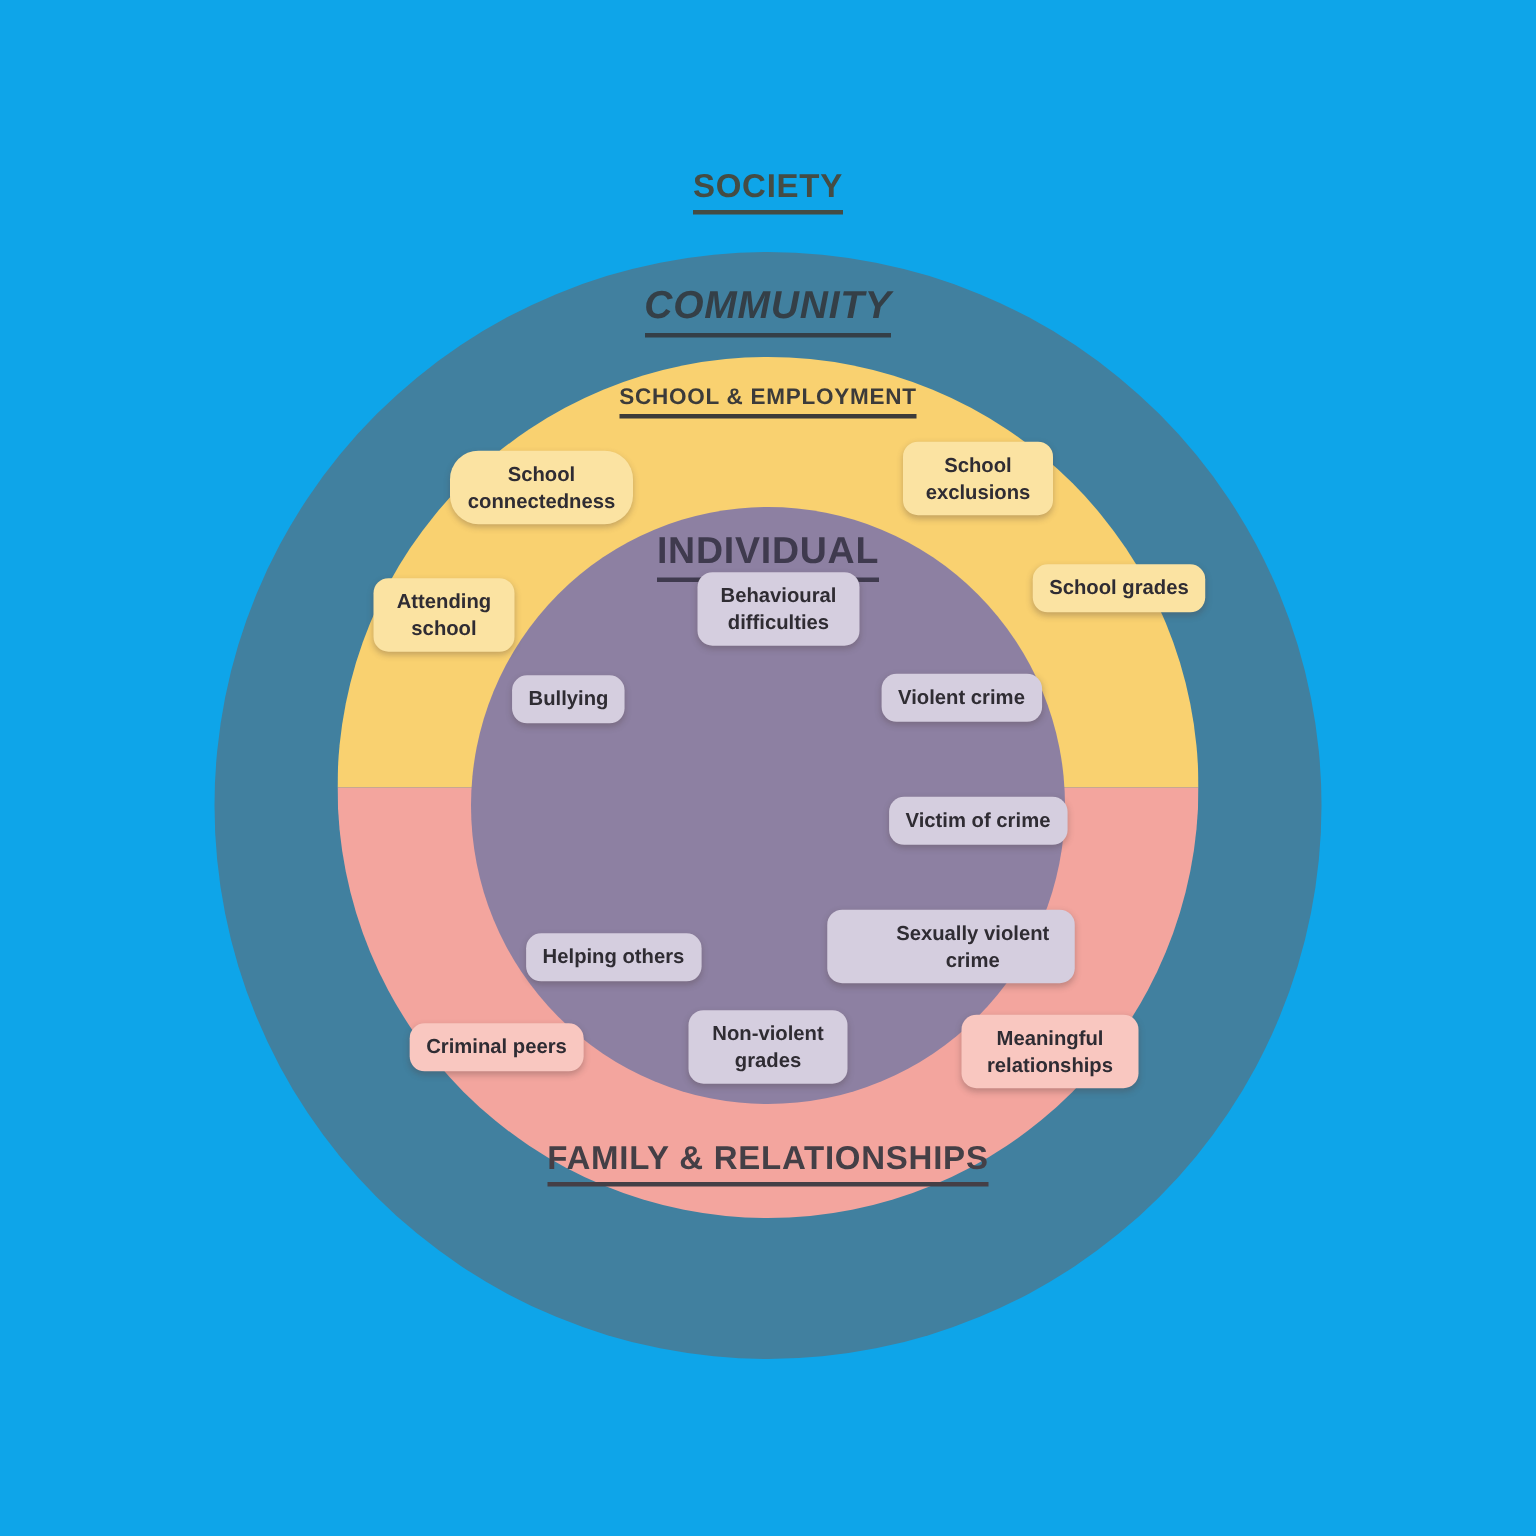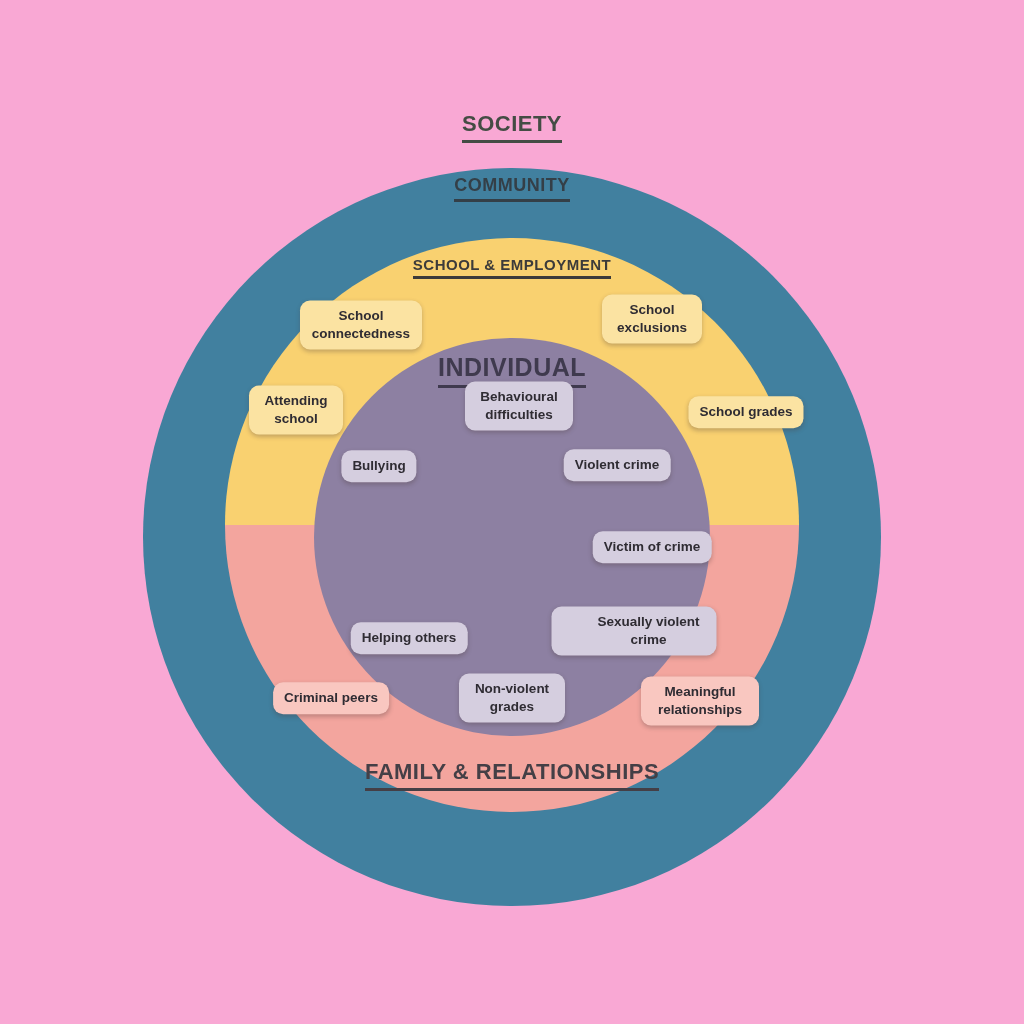--- a/index.html
+++ b/index.html
@@ -1,59 +1,59 @@
 <!DOCTYPE html>
 <html><head>
 <meta charset="utf-8">
 <style>
   html,body{margin:0;padding:0;}
   body{background:#d8e6c2;}
   .canvas{
     position:relative;width:1024px;height:1024px;overflow:hidden;
-    background:#f9a8d4;
+    background:#0ea5e9;
     font-family:"Liberation Sans",sans-serif;
   }
   .circle{position:absolute;border-radius:50%;}
   .ring-community{left:143px;top:168px;width:738px;height:738px;background:#41809f;}
   .ring-middle{left:225px;top:238px;width:574px;height:574px;overflow:hidden;}
   .half{position:absolute;left:0;width:100%;height:50%;}
   .half-school{top:0;background:#f9d170;}
   .half-family{bottom:0;background:#f3a59e;}
   .circle-individual{left:314px;top:338px;width:396px;height:398px;background:#8d80a2;}
 
   .title{
     position:absolute;left:0;right:0;text-align:center;
     font-weight:bold;letter-spacing:0.5px;color:#3a3f45;
   }
   .title .u{display:inline-block;border-bottom:3px solid currentColor;padding-bottom:3px;}
   .t-society{top:111px;font-size:22px;color:#444c44;}
-  .t-community{top:175px;font-size:18px;color:#343f47;}
+  .t-community{top:188px;font-size:26px;color:#343f47;font-style:italic;}
   .t-school{top:256px;font-size:15px;color:#3c3b3a;}
   .t-individual{top:353px;font-size:25px;color:#3f3a4e;}
   .t-family{top:759px;font-size:22px;color:#443f46;}
 
   .pill{
     position:absolute;transform:translate(-50%,-50%);
     border-radius:10px;padding:7px 11px;
     font-size:13.5px;font-weight:bold;line-height:1.3;
     color:#2f2c33;text-align:center;
     box-shadow:0 2px 4px rgba(75,60,60,0.3);
   }
   .pill-yellow{background:#fbe3a2;}
   .pill-lav{background:#d5cedf;}
   .pill-pink{background:#f9c7c0;}
   .nowrap{white-space:nowrap;}
 
-  .p-school-connectedness{left:361px;top:325px;width:100px;}
+  .p-school-connectedness{left:361px;top:325px;width:100px;border-radius:19px;}
   .p-school-exclusions{left:652px;top:319px;width:78px;}
   .p-attending-school{left:296px;top:410px;width:72px;}
-  .p-school-grades{left:746px;top:412px;}
+  .p-school-grades{left:746px;top:392px;}
   .p-behavioural-difficulties{left:519px;top:406px;width:86px;}
   .p-bullying{left:379px;top:466px;}
-  .p-violent-crime{left:617px;top:465px;text-align:center;}
+  .p-violent-crime{left:641px;top:465px;text-align:center;}
   .p-drug-alcohol{left:372px;top:547px;width:82px;}
   .p-victim-of-crime{left:652px;top:547px;text-align:center;}
   .p-helping-others{left:409px;top:638px;}
   .p-sexually-violent{left:634px;top:631px;width:114px;padding-left:40px;}
   .p-criminal-peers{left:331px;top:698px;}
   .p-non-violent{left:512px;top:698px;width:84px;}
   .p-meaningful{left:700px;top:701px;width:96px;}
 </style>
 </head>
 <body>

